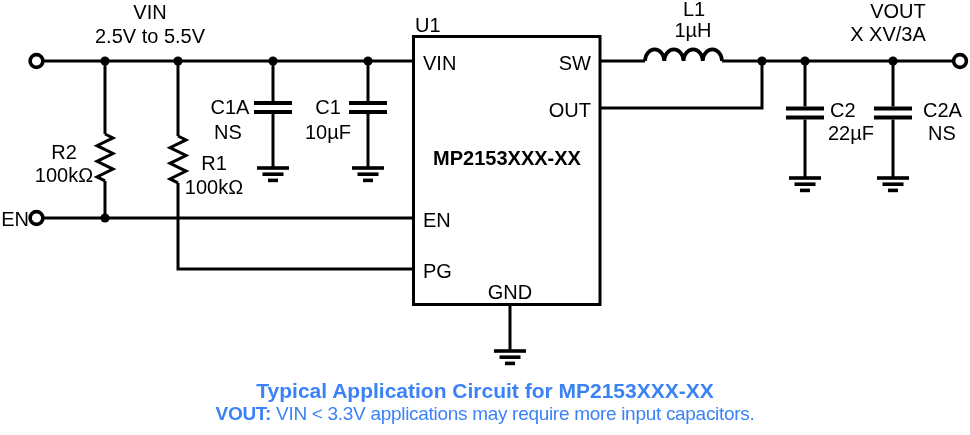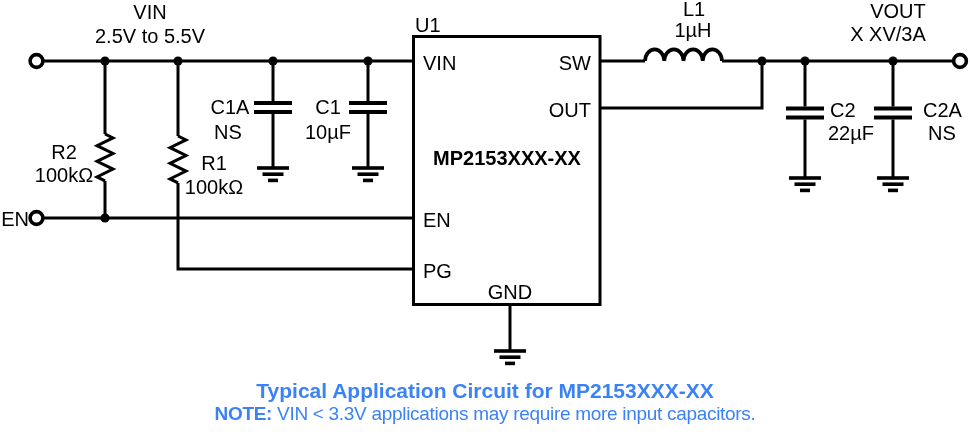--- a/index.html
+++ b/index.html
@@ -141,16 +141,16 @@
     <text x="694" y="16" text-anchor="middle">L1</text>
     <text x="693" y="37" text-anchor="middle">1µH</text>
     <text x="830" y="117">C2</text>
     <text x="828" y="140">22µF</text>
     <text x="923" y="117">C2A</text>
     <text x="928" y="140">NS</text>
   </svg>
 
   <div class="caption">
     <div class="caption-title">Typical Application Circuit for MP2153XXX-XX</div>
-    <div class="caption-note"><span class="note-label">NOTE:</span><span> VIN &lt; 3.3V applications may require more input capacitors.</span></div>
+    <div class="caption-note"><span class="note-label">VOUT:</span><span> VIN &lt; 3.3V applications may require more input capacitors.</span></div>
   </div>
 
 </div>
 
 </body></html>

